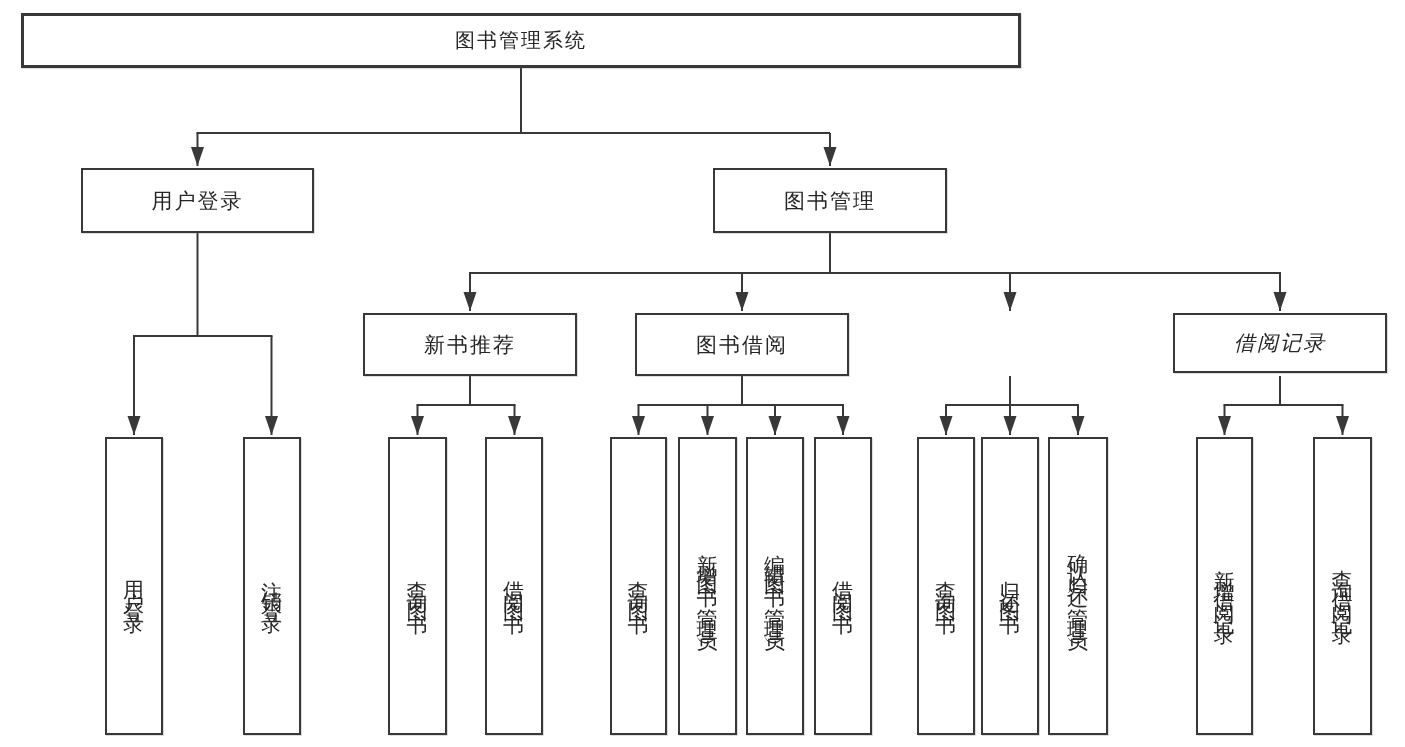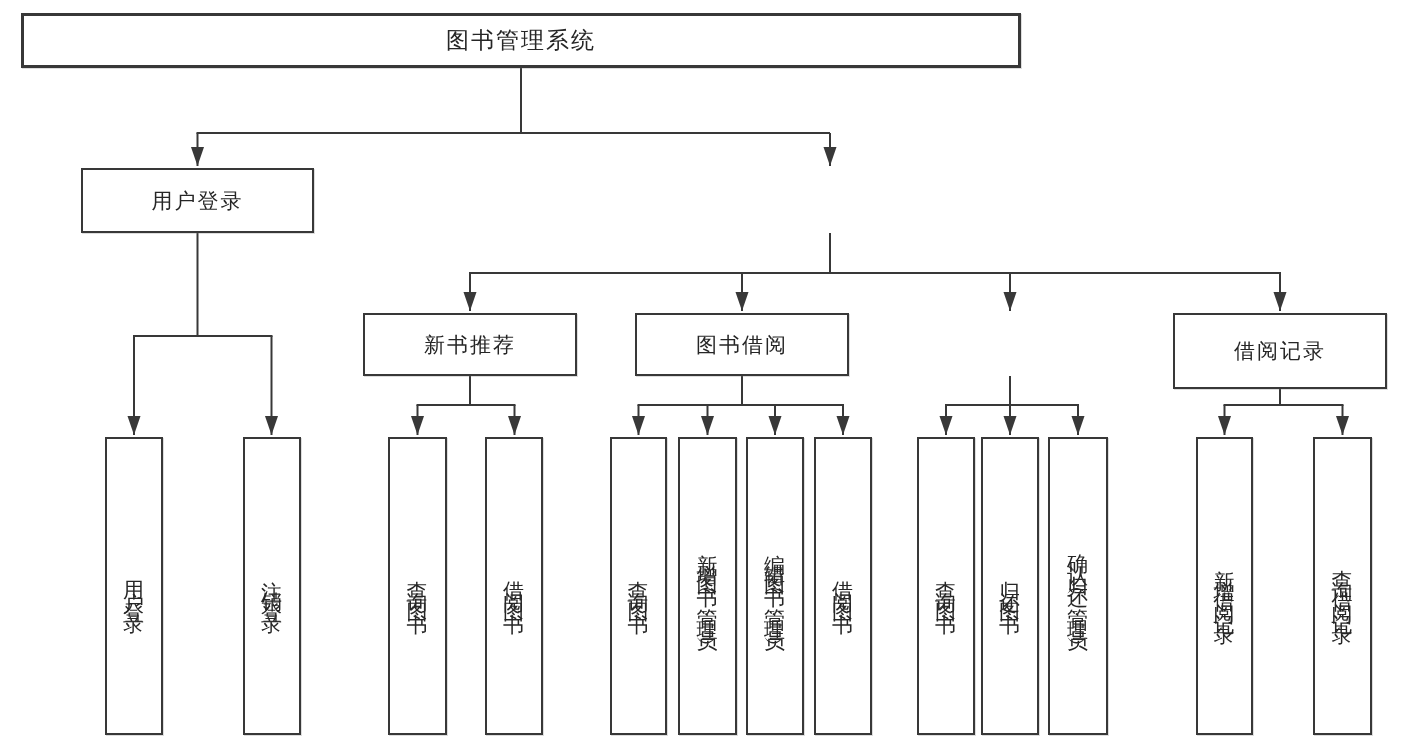--- a/index.html
+++ b/index.html
@@ -29,21 +29,21 @@
     z-index: 2;
     box-shadow: 1px 1px 0 rgba(120,120,120,0.25);
   }
   .hbox {
     font-size: 21px;
     letter-spacing: 2px;
     white-space: nowrap;
   }
   .root {
     border-width: 3px;
-    font-size: 23px;
+    font-size: 20px;
   }
   .vbox {
     writing-mode: vertical-rl;
     text-orientation: mixed;
     font-size: 21px;
     letter-spacing: 11px;
     line-height: 1;
   }
   .watermark {
     position: absolute;
@@ -107,24 +107,25 @@
       <path d="M1280,376 V405"></path>
       <path d="M1223.5,405 H1343.5"></path>
       <path d="M1224.5,405 V435" marker-end="url(#arrow)"></path>
       <path d="M1342.5,405 V435" marker-end="url(#arrow)"></path>
     </g>
   </svg>
 
   <div class="node hbox root" style="left:21px; top:13px; width:1000px; height:55px;">图书管理系统</div>
 
   <div class="node hbox" style="left:81px; top:168px; width:233px; height:65px;">用户登录</div>
+  <div class="node hbox" style="left:713px; top:168px; width:234px; height:65px;">图书管理</div>
 
   <div class="node hbox" style="left:635px; top:313px; width:214px; height:63px;">图书借阅</div>
   <div class="node hbox" style="left:363px; top:313px; width:214px; height:63px;">新书推荐</div>
-  <div class="node hbox" style="left:1173px; top:313px; width:214px; height:76px;">借阅记录</div>
+  <div class="node hbox" style="left:1173px; top:313px; width:214px; height:60px;font-style:italic;">借阅记录</div>
 
   <div class="node vbox" style="left:105px; top:437px; width:58px; height:298px;">用户登录</div>
   <div class="node vbox" style="left:243px; top:437px; width:58px; height:298px;">注销登录</div>
 
   <div class="node vbox" style="left:388px; top:437px; width:59px; height:298px;">查询图书</div>
   <div class="node vbox" style="left:485px; top:437px; width:58px; height:298px;">借阅图书</div>
 
   <div class="node vbox" style="left:610px; top:437px; width:57px; height:298px;">查询图书</div>
   <div class="node vbox" style="left:678px; top:437px; width:59px; height:298px;">新增图书（管理员）</div>
   <div class="node vbox" style="left:746px; top:437px; width:58px; height:298px;">编辑图书（管理员）</div>

